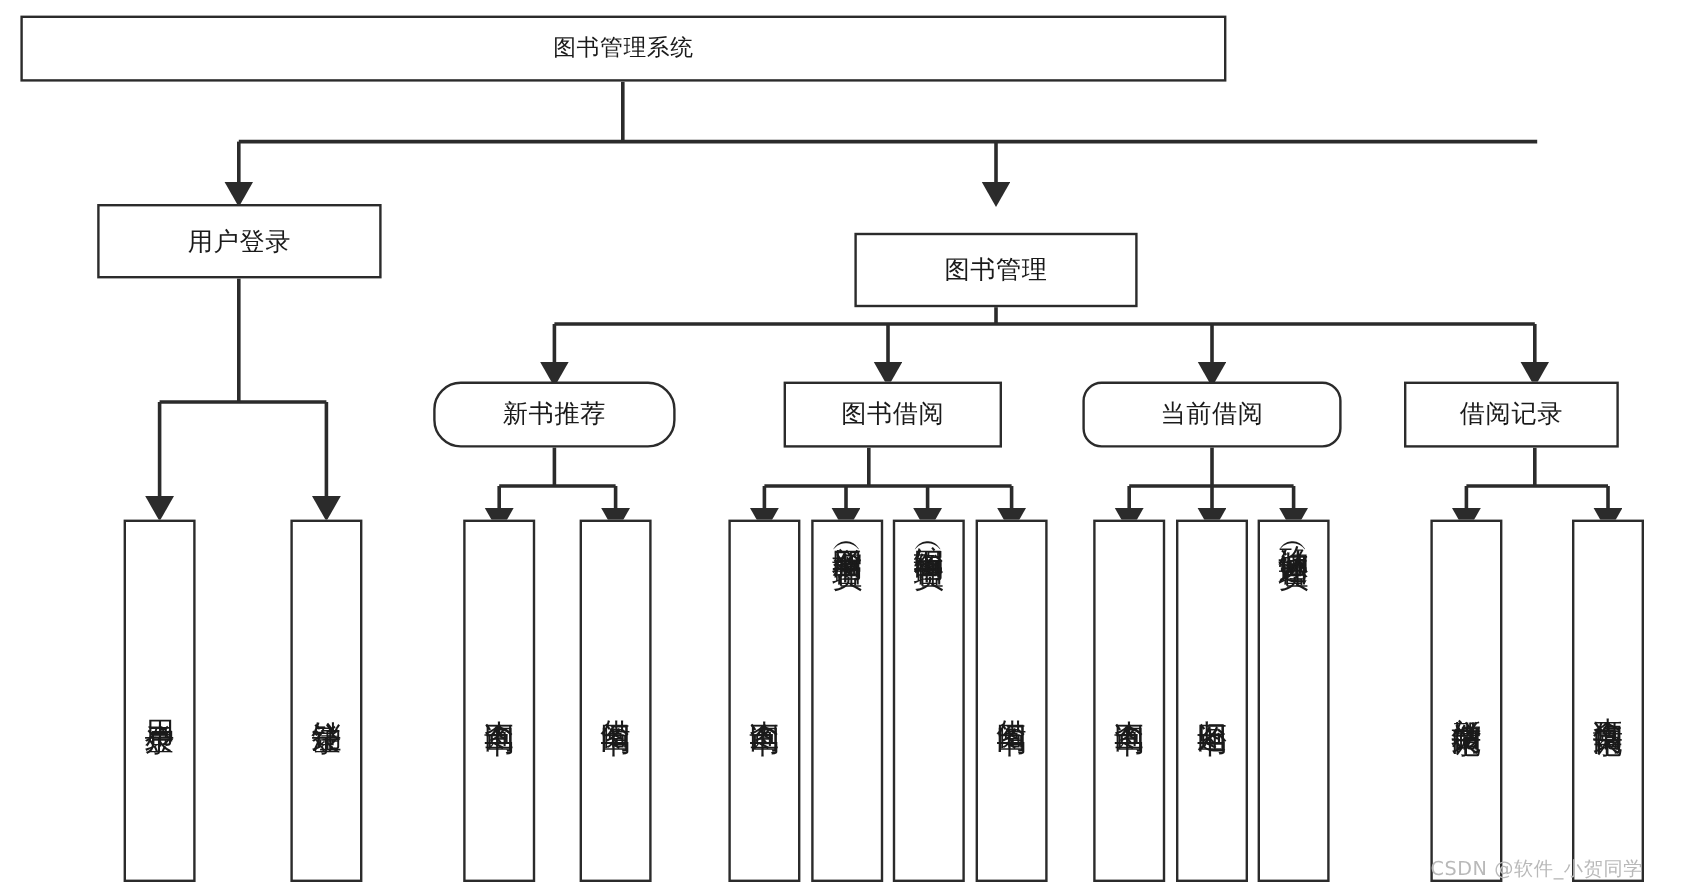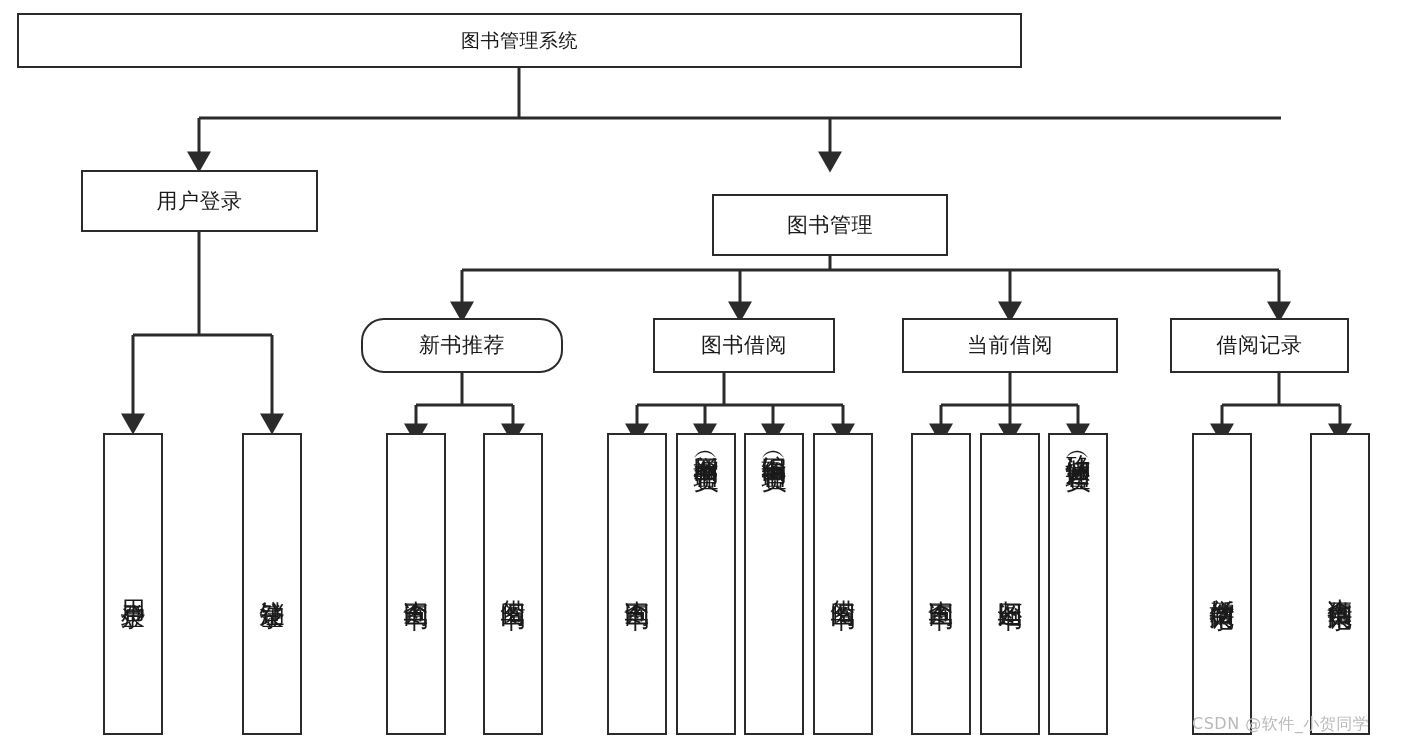--- a/index.html
+++ b/index.html
@@ -140,21 +140,21 @@
   <div class="node h" style="left:712px; top:170px; width:236px; height:62px;margin-top:24px;">
     <span class="label">图书管理</span>
   </div>
 
   <div class="node h" style="left:361px; top:318px; width:202px; height:55px;border-radius:23px;">
     <span class="label">新书推荐</span>
   </div>
   <div class="node h" style="left:633px; top:318px; width:182px; height:55px;margin-left:20px;">
     <span class="label">图书借阅</span>
   </div>
-  <div class="node h" style="left:902px; top:318px; width:216px; height:55px;">
+  <div class="node h" style="left:902px; top:318px; width:216px; height:55px;border-radius:16px;">
     <span class="label">当前借阅</span>
   </div>
   <div class="node h" style="left:1170px; top:318px; width:179px; height:55px;">
     <span class="label">借阅记录</span>
   </div>
 
   <div class="node v center" style="left:103px; top:433px; width:60px; height:302px;">
     <span class="label">用户登录</span>
   </div>
   <div class="node v center" style="left:242px; top:433px; width:60px; height:302px;">

